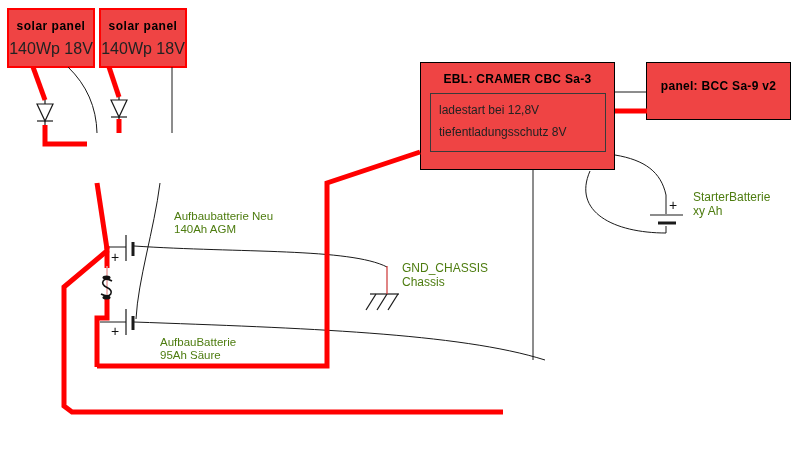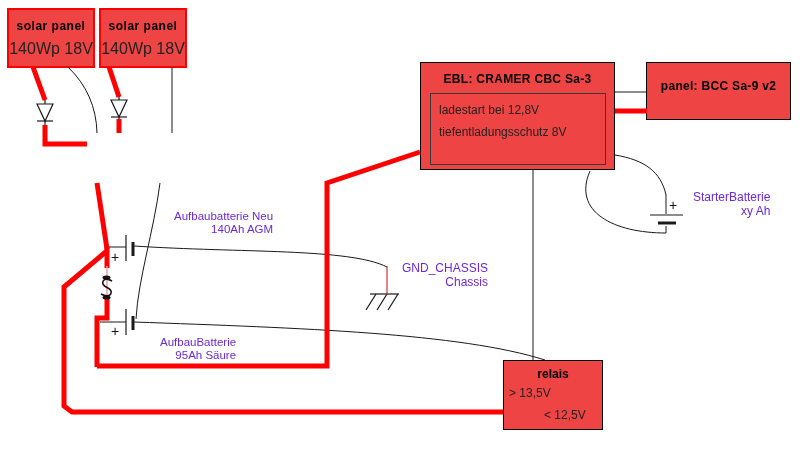--- a/index.html
+++ b/index.html
@@ -12,29 +12,29 @@
   .box{position:absolute;background:#ef4444;z-index:2;}
   .redbox{border:2px solid #ff0000;}
   .blackbox{border:1px solid #000000;}
   .solar{width:88px;height:60px;text-align:center;padding-top:9px;}
   .solar .t{font-weight:bold;font-size:12px;letter-spacing:.5px;}
   .solar .s{font-size:16px;margin-top:7px;color:#222;}
   .laderegler{left:87px;top:133px;width:113px;height:50px;display:flex;align-items:center;justify-content:center;
     font-weight:bold;font-size:12px;letter-spacing:.5px;}
   .ebl{left:420px;top:62px;width:195px;height:108px;}
   .ebl .t{font-weight:bold;font-size:12px;text-align:center;margin-top:9px;letter-spacing:.3px;}
-  .ebl .inner{position:absolute;left:9px;top:30px;width:176px;height:72px;border:1px solid #3a3a3a;
+  .ebl .inner{position:absolute;left:9px;top:30px;width:176px;height:59px;border:1px solid #3a3a3a;
     padding:5px 0 0 8px;font-size:12px;line-height:22px;color:#222;}
   .panelbox{left:646px;top:62px;width:145px;height:58px;text-align:center;padding-top:16px;
     font-weight:bold;font-size:12px;letter-spacing:.3px;}
   .relais{left:503px;top:360px;width:100px;height:70px;font-size:12px;color:#222;}
   .relais .t{font-weight:bold;font-size:12px;text-align:center;margin-top:6px;color:#000;}
   .relais .on{margin:5px 0 0 5px;}
   .relais .off{margin:8px 0 0 40px;}
-  .rlabel{position:absolute;z-index:4;color:#6d28d9;font-size:11.5px;line-height:13px;white-space:nowrap;text-align:right;}
+  .rlabel{position:absolute;z-index:4;color:#4d7c0f;font-size:11.5px;line-height:13px;white-space:nowrap;}
   .plus{position:absolute;z-index:4;color:#111;font-size:14px;line-height:14px;}
 </style>
 </head>
 <body>
 
 <div class="stage">
 
   <div class="box redbox solar" style="left:7px;top:8px;">
     <div class="t">solar panel</div>
     <div class="s">140Wp 18V</div>
@@ -51,25 +51,20 @@
     <div class="inner">
       <div>ladestart bei 12,8V</div>
       <div>tiefentladungsschutz 8V</div>
     </div>
   </div>
 
   <div class="box blackbox panelbox">
     <span>panel: BCC Sa-9 v2</span>
   </div>
 
-  <div class="box blackbox relais">
-    <div class="t">relais</div>
-    <div class="on">&gt; 13,5V</div>
-    <div class="off">&lt; 12,5V</div>
-  </div>
 
   <div class="rlabel" style="left:174px;top:210px;">
     <div>Aufbaubatterie Neu</div>
     <div>140Ah AGM</div>
   </div>
 
   <div class="rlabel" style="left:160px;top:336px;">
     <div>AufbauBatterie</div>
     <div>95Ah Säure</div>
   </div>

